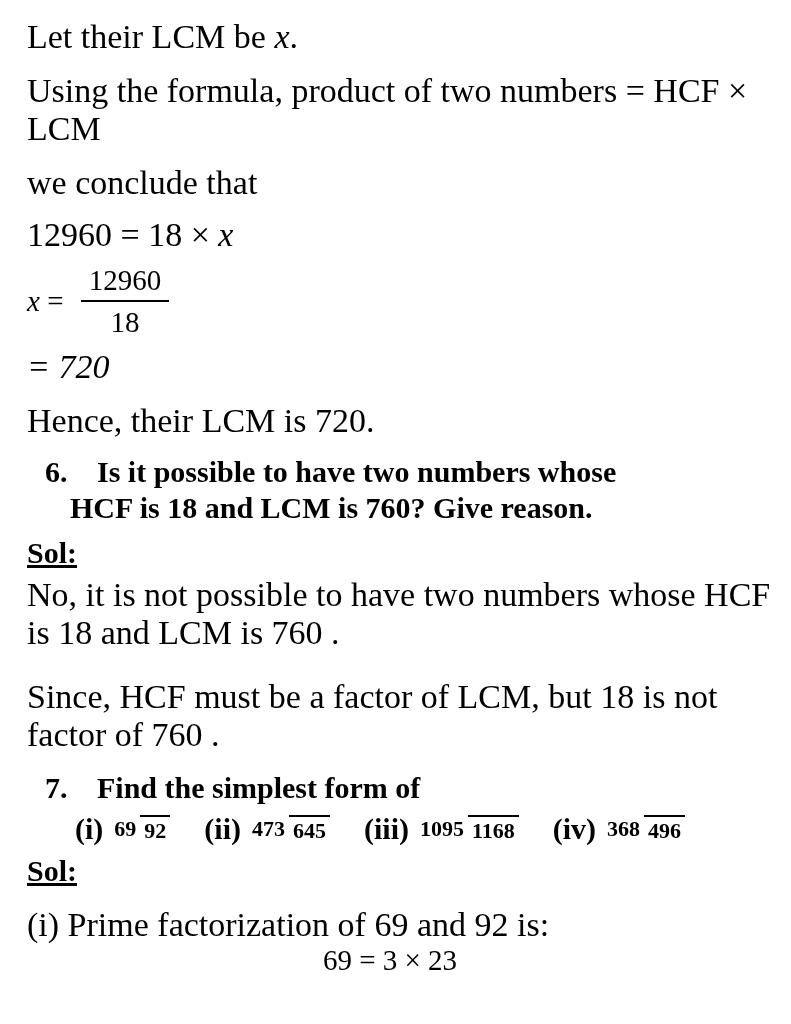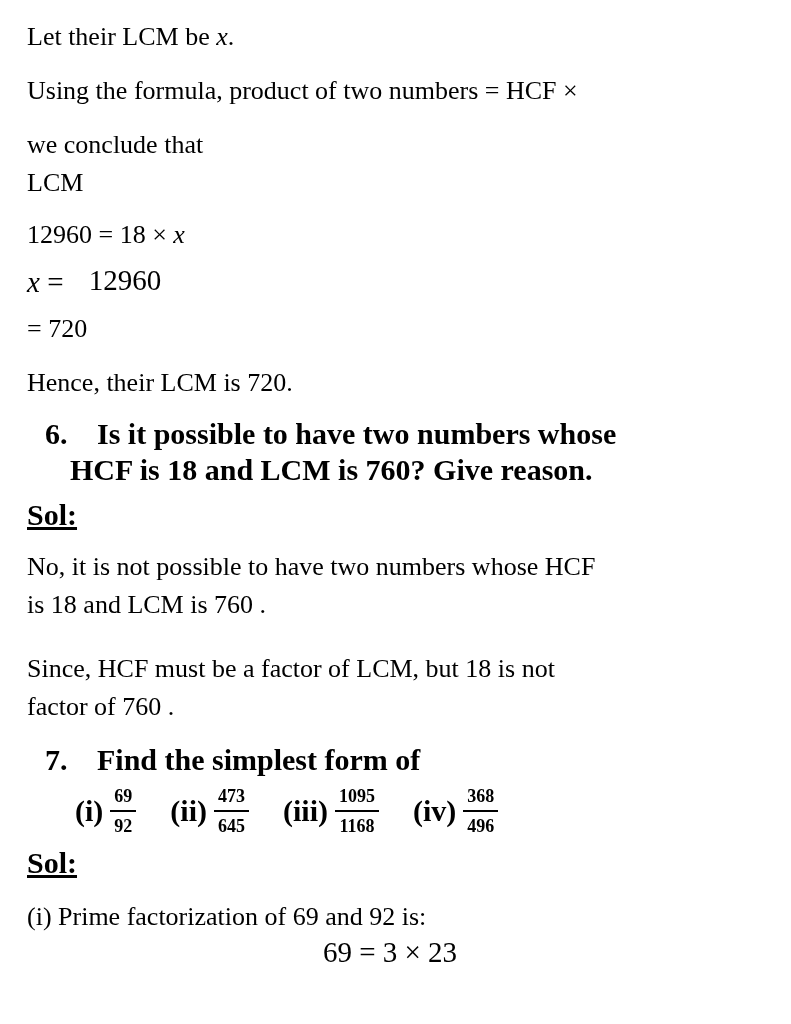--- a/index.html
+++ b/index.html
@@ -5,35 +5,35 @@
   * { margin: 0; padding: 0; box-sizing: border-box; }
   html, body { width: 791px; height: 1024px; }
   body {
     background: #ffffff;
     color: #000000;
     font-family: "Liberation Serif", "DejaVu Serif", serif;
     overflow: hidden;
     padding: 14px 28px 0 27px;
   }
   .para {
-    font-size: 26px;
+    font-size: 34px;
     line-height: 38px;
     white-space: nowrap;
   }
   .var { font-style: italic; }
   .mt-p1   { margin-top: 4px; }
   .mt-p2   { margin-top: 16px; }
   .mt-p3   { margin-top: 16px; }
   .mt-eq1  { margin-top: 14px; }
   .mt-frac { margin-top: 10px; }
-  .mt-eq3  { margin-top: 10px; }
+  .mt-eq3  { margin-top: 10px; font-style: italic; }
   .mt-p4   { margin-top: 16px; }
   .mt-q6   { margin-top: 14px; }
   .mt-sol  { margin-top: 8px; }
-  .mt-ans  { margin-top: 14px; }
+  .mt-ans  { margin-top: 4px; }
   .mt-since{ margin-top: 26px; }
   .mt-q7   { margin-top: 16px; }
   .mt-sol2 { margin-top: 6px; }
   .mt-p5   { margin-top: 16px; }
   .mt-eq4  { margin-top: 0; }
 
   
   .frac-block {
     display: flex;
     align-items: center;
@@ -62,49 +62,50 @@
     display: flex;
     align-items: center;
     margin-left: 48px;
     margin-top: 6px;
     font-weight: bold;
   }
   .frac-item { display: flex; align-items: center; margin-right: 34px; }
   .frac-item .flabel { font-size: 30px; margin-right: 7px; }
   .smallfrac {
     display: inline-flex;
-    flex-direction: column;
+    flex-direction: row;
     align-items: flex-end;
-    font-size: 18px;
+    font-size: 22px;
     line-height: 24px;
     text-align: center;
   }
   .smallfrac .num { padding: 0 4px 2px 4px; }
   .smallfrac .den { border-top: 2px solid #000; padding: 2px 4px 0 4px; width: 100%; }
 
   .centered-eq { text-align: center; font-size: 29px; margin-right: 10px; }
 </style>
 </head>
 <body>
 
 <div>
 
   <p class="para mt-p1"><span>Let their LCM be </span><span class="var">x</span><span>.</span></p>
 
   <p class="para mt-p2">Using the formula, product of two numbers = HCF ×</p>
+  <p class="para">LCM</p>
+
   <p class="para mt-p3">we conclude that</p>
-
-  <p class="para">LCM</p>
 
   <p class="para mt-eq1"><span>12960 = 18 × </span><span class="var">x</span></p>
 
   <div class="frac-block mt-frac">
     <span class="frac-lhs"><span class="var">x</span><span> = </span></span>
     <span class="bigfrac">
       <span class="num">12960</span>
+      <span class="den">18</span>
     </span>
   </div>
 
   <p class="para mt-eq3">= 720</p>
 
   <p class="para mt-p4">Hence, their LCM is 720.</p>
 
   <div class="question mt-q6">
     <div class="q-line1">
       <span class="q-num">6.</span>

